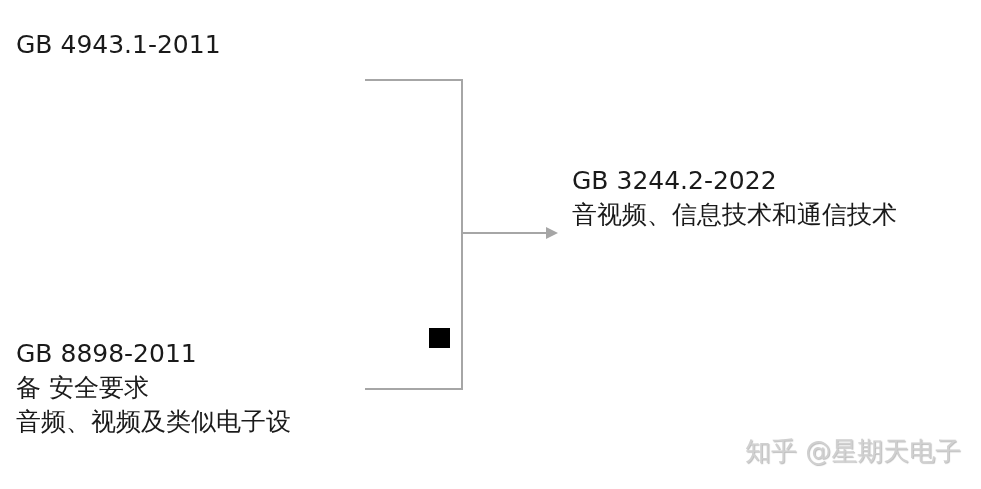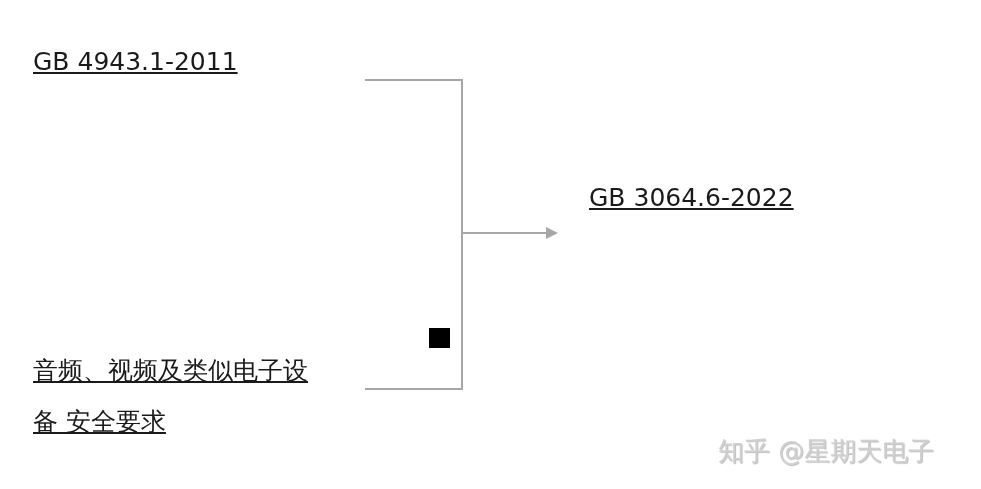--- a/index.html
+++ b/index.html
@@ -1,41 +1,43 @@
 <!DOCTYPE html>
 <html><head>
 <meta charset="utf-8">
 <style>
   html, body { margin: 0; padding: 0; background: #ffffff; }
   body { width: 981px; height: 489px; position: relative; overflow: hidden;
          font-family: "DejaVu Sans", "Liberation Sans", sans-serif; color: #1a1a1a; }
   .block { position: absolute; font-size: 25px; line-height: 34px; white-space: nowrap; }
-  .block div { margin: 17px; text-decoration: underline; }
+  .block div { margin: 0; }
   .line { position: absolute; background: #a6a6a6; }
   .arrowhead { position: absolute; width: 0; height: 0;
                border-top: 6px solid transparent; border-bottom: 6px solid transparent;
                border-left: 12px solid #a6a6a6; }
   .square { position: absolute; background: #000; }
   .watermark { position: absolute; font-size: 26px; color: #d0d0d0; white-space: nowrap;
-               text-shadow: 1px 1px 1px #bdbdbd; }
+               text-shadow: 1px 1px 1px #bdbdbd; margin-left: 27px; }
 </style>
 </head>
 <body>
 
 <div class="block" style="left:16px; top:28px;">
   <div>GB 4943.1-2011</div>
 </div>
 
 <div class="block" style="left:16px; top:337px;">
+  <div>GB 8898-2011</div>
+  <div>备 安全要求</div>
   <div>音频、视频及类似电子设</div>
-  <div>备 安全要求</div>
 </div>
 
 <div class="block" style="left:572px; top:164px;">
-  <div>GB 3064.6-2022</div>
+  <div>GB 3244.2-2022</div>
+  <div>音视频、信息技术和通信技术</div>
 </div>
 
 <div class="line" style="left:365px; top:79px; width:98px; height:2px;"></div>
 <div class="line" style="left:365px; top:388px; width:98px; height:2px;"></div>
 <div class="line" style="left:461px; top:79px; width:2px; height:311px;"></div>
 <div class="line" style="left:461px; top:232px; width:87px; height:2px;"></div>
 <div class="arrowhead" style="left:546px; top:227px;"></div>
 
 <div class="square" style="left:429px; top:328px; width:21px; height:20px;"></div>
 

